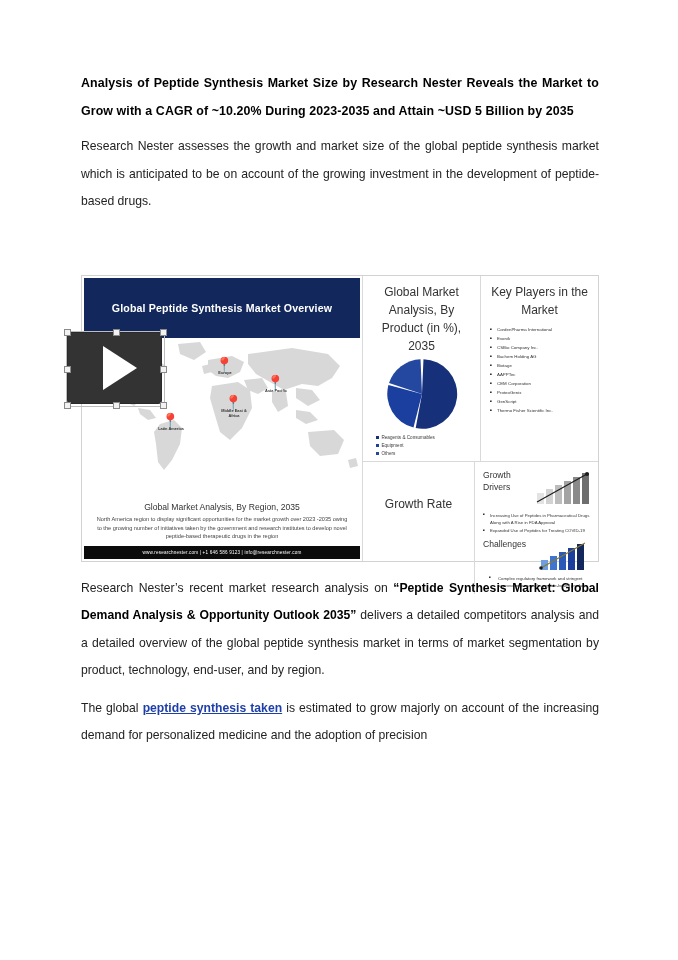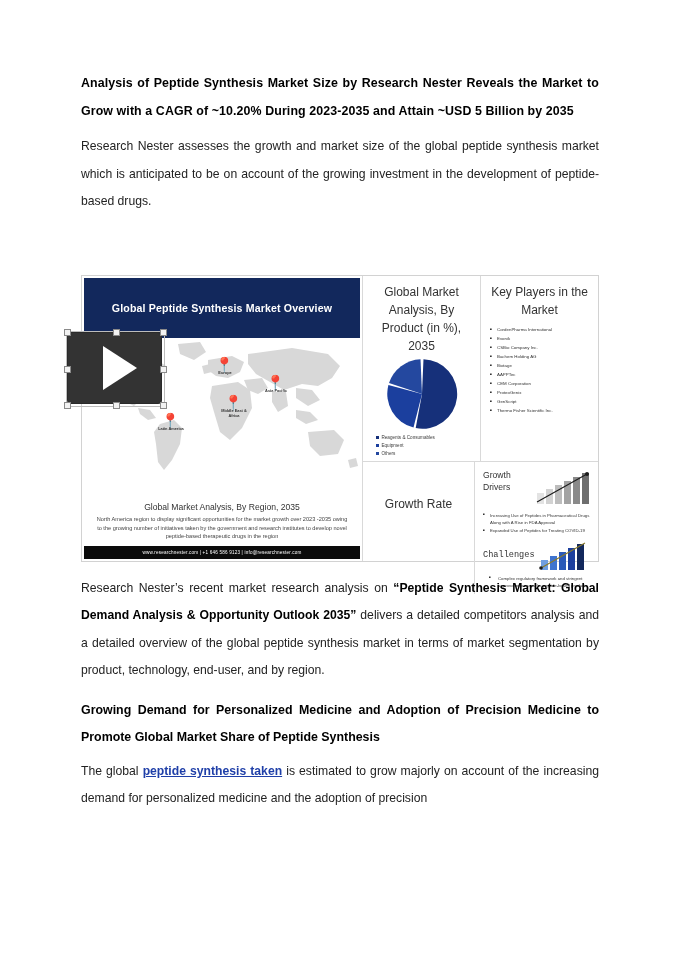--- a/index.html
+++ b/index.html
@@ -262,21 +262,21 @@
   }
   ul.drivers li::before {
     content: "\25A0";
     position: absolute;
     left: -7px;
     top: 0.5px;
     font-size: 3px;
     color: #222;
   }
 
-  .ch-row { display: flex; align-items: center; justify-content: space-between; margin-top: 4px; font-family: Liberation Mono, monospace; }
+  .ch-row { display: flex; align-items: flex-start; justify-content: space-between; margin-top: 4px; }
   .ch-head { font-size: 8.6px; color: #333; margin-left: 3px; }
   ul.challenges {
     margin: 4px 0 0 0;
     padding: 0 4px 0 18px;
     list-style: none;
   }
   ul.challenges li {
     font-size: 4.3px;
     color: #333;
     line-height: 1.72;
@@ -521,18 +521,17 @@
     <span class="handle h-mr"></span>
     <span class="handle h-bl"></span>
     <span class="handle h-bc"></span>
     <span class="handle h-br"></span>
   </div>
 
   <div class="content" style="top:575px;">
 
     <p class="body-text"><span>Research Nester’s recent market research analysis on </span><span class="b">“Peptide Synthesis Market: Global Demand Analysis &amp; Opportunity Outlook 2035”</span><span> delivers a detailed competitors analysis and a detailed overview of the global peptide synthesis market in terms of market segmentation by product, technology, end-user, and by region.</span></p>
 
-    <h2 class="sub-head">Growing Demand for Personalized Medicine and Adoption of Precision Medicine to Promote Global Market Share of Peptide Synthesis</h2>
 
     <p class="body-text last"><span>The global </span><a class="inline-link" href="#">peptide synthesis taken</a><span> is estimated to grow majorly on account of the increasing demand for personalized medicine and the adoption of precision</span></p>
   </div>
 
 </div>
 
 </body></html>

